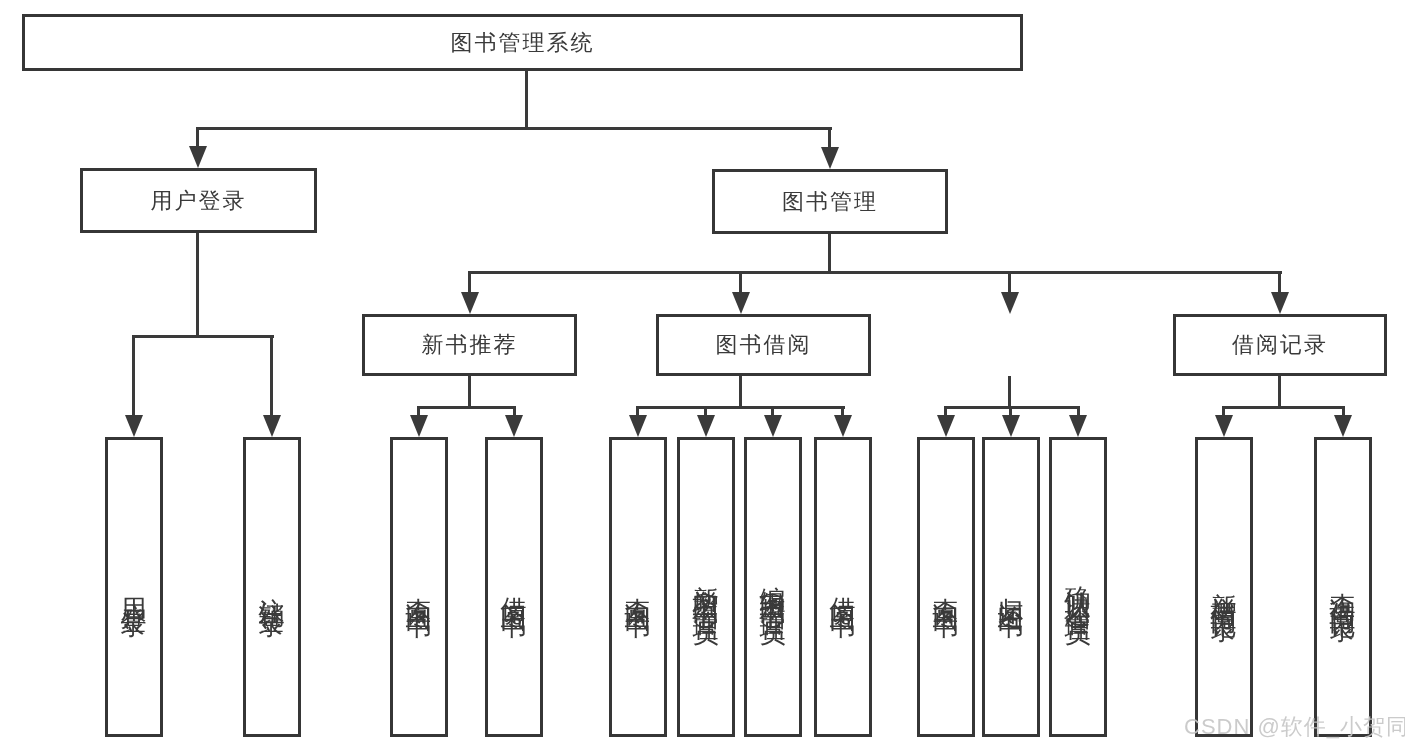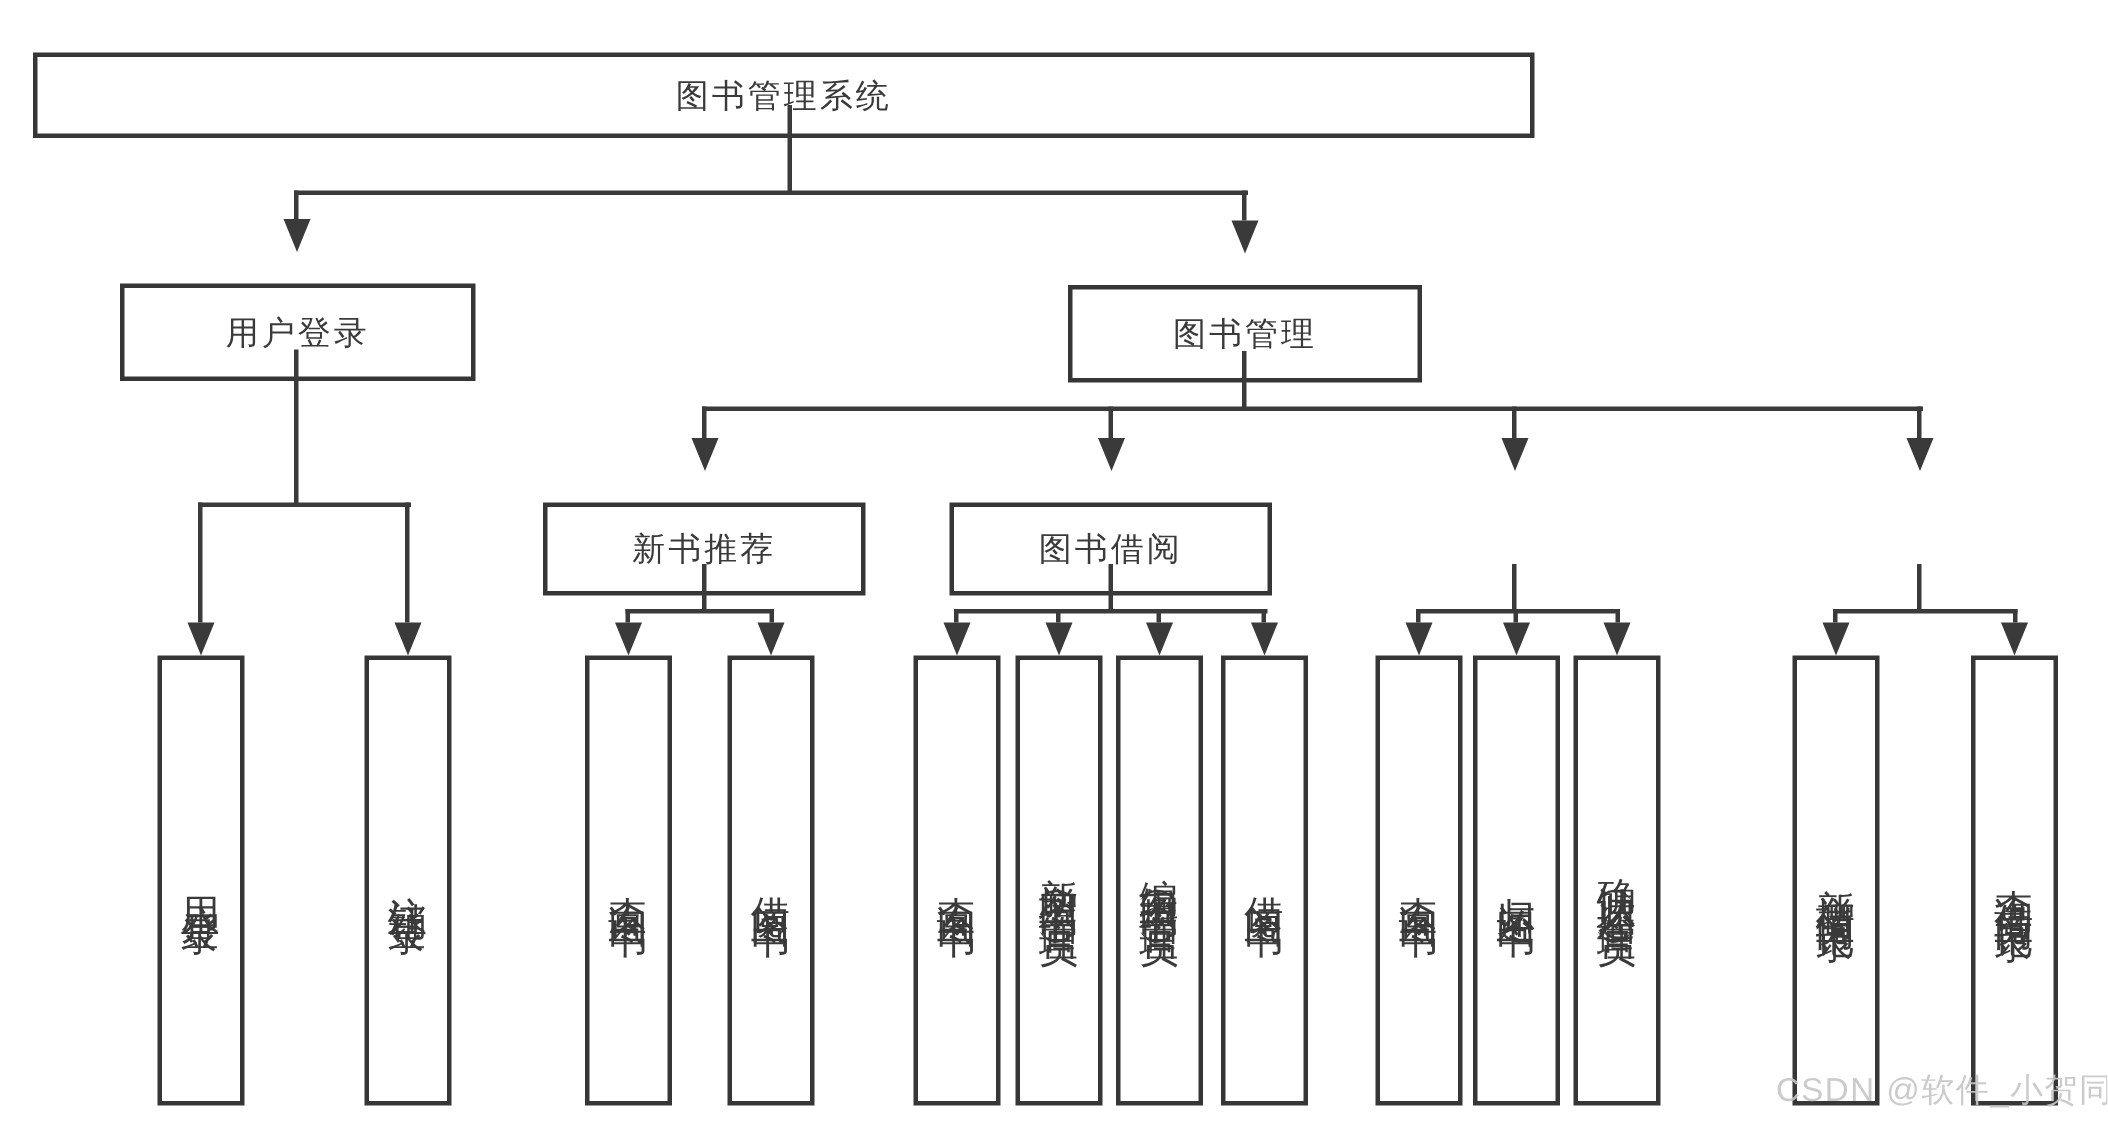--- a/index.html
+++ b/index.html
@@ -15,21 +15,21 @@
   .node {
     position: absolute;
     box-sizing: border-box;
     border: 3px solid #363636;
     background: #ffffff;
     display: flex;
     align-items: center;
     justify-content: center;
     text-align: center;
   }
-  .node.h-node { font-size: 22px; letter-spacing: 2px; margin-top: 21px; }
+  .node.h-node { font-size: 22px; letter-spacing: 2px; }
   .leaf {
     position: absolute;
     box-sizing: border-box;
     border: 3px solid #363636;
     background: #ffffff;
     width: 58px;
     height: 300px;
     top: 437px;
     display: flex;
     align-items: center;
@@ -80,22 +80,25 @@
   <div class="node h-node" style="left:80px; top:168px; width:237px; height:65px;">
     <span>用户登录</span>
   </div>
   <div class="node h-node" style="left:362px; top:314px; width:215px; height:62px;">
     <span>新书推荐</span>
   </div>
 
   <div class="node h-node" style="left:712px; top:169px; width:236px; height:65px;">
     <span>图书管理</span>
   </div>
-  <div class="node h-node" style="left:633px; top:314px; width:215px; height:62px;">
+  <div class="node h-node" style="left:656px; top:314px; width:215px; height:62px;">
     <span>图书借阅</span>
+  </div>
+  <div class="node h-node" style="left:1173px; top:314px; width:214px; height:62px;">
+    <span>借阅记录</span>
   </div>
 
   <div class="leaf" style="left:105px;">
     <span class="vtext">用户登录</span>
   </div>
   <div class="leaf" style="left:243px;">
     <span class="vtext">注销登录</span>
   </div>
   <div class="leaf" style="left:390px;">
     <span class="vtext">查询图书</span>

